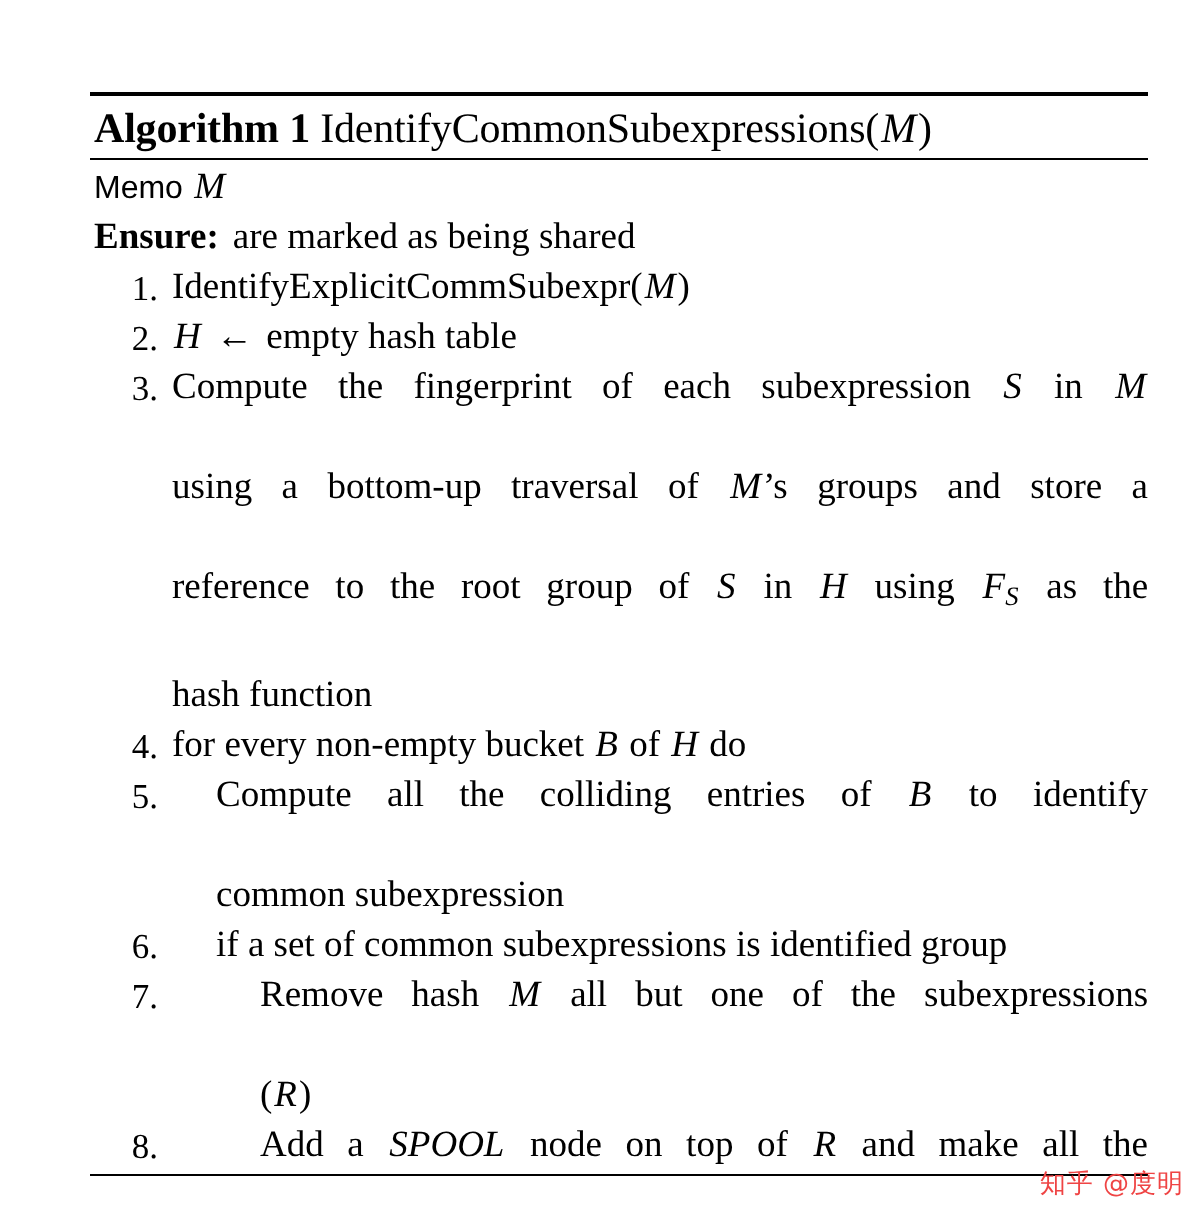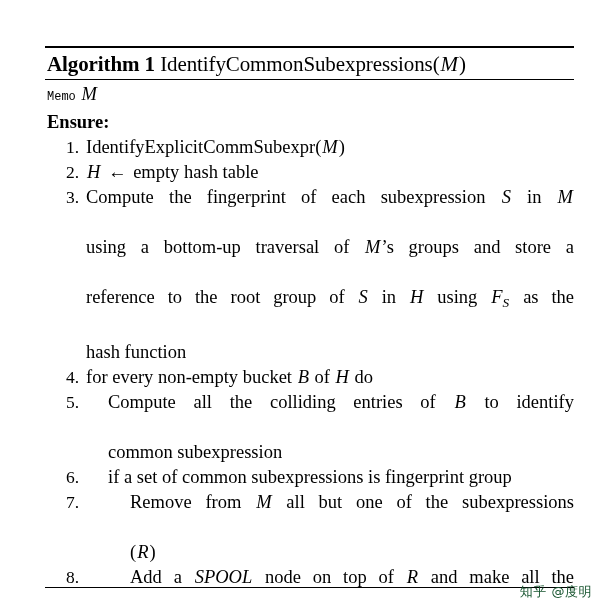--- a/index.html
+++ b/index.html
@@ -108,22 +108,22 @@
     width: 100%;
   }
 
   .kwb { font-weight: normal; }
   .mathit {
     font-family: "Liberation Serif", "DejaVu Serif", serif;
     font-style: italic;
     padding: 0 1px;
   }
   .mono {
-    font-family: Liberation Mono, monospace;
-    font-size: 12px;
+    font-family: Liberation Sans, sans-serif;
+    font-size: 16px;
   }
   .sub {
     font-style: italic;
     font-size: 0.72em;
     vertical-align: -0.28em;
     padding: 0;
   }
   .arrow { padding: 0 2px; }
 
   #bottom-rule-wrap {
@@ -132,21 +132,21 @@
     top: 587px;
     width: 529px;
   }
 
   #watermark {
     position: absolute;
     right: 8px;
     top: 583px;
     font-family: "DejaVu Sans", sans-serif;
     font-size: 13px;
-    color: #14532d;
+    color: #ef4444;
     letter-spacing: 0.5px;
     white-space: nowrap;
     user-select: none;
   }
 </style>
 </head>
 <body>
 
 <div id="algorithm-box">
 
@@ -161,20 +161,21 @@
 
   <div class="body-block">
 
     <div class="pre-row">
       <span class="ptext"><span class="mono">Memo</span> <span class="mathit">M</span></span>
     </div>
 
     <div class="pre-row">
       <span class="kw">Ensure:</span>
       <span class="ptext">
+          <span class="contline">are marked as being shared</span>
         </span>
     </div>
 
     <div class="step">
       <span class="num">1.</span>
       <span class="stext"><span>IdentifyExplicitCommSubexpr(</span><span class="mathit">M</span><span>)</span></span>
     </div>
 
     <div class="step">
       <span class="num">2.</span>
@@ -199,27 +200,27 @@
     <div class="step ind1">
       <span class="num">5.</span>
       <span class="stext">
           <span class="jline"><span>Compute all the colliding entries of</span> <span class="mathit">B</span> <span>to identify</span></span>
           <span class="contline">common subexpression</span>
         </span>
     </div>
 
     <div class="step ind1">
       <span class="num">6.</span>
-      <span class="stext"><span class="kwb">if</span> <span>a set of common subexpressions is fingerprint</span> <span class="kwb">group</span></span>
+      <span class="stext"><span class="kwb">if</span> <span>a set of common subexpressions is identified</span> <span class="kwb">group</span></span>
     </div>
 
     <div class="step ind2">
       <span class="num">7.</span>
       <span class="stext">
-          <span class="jline"><span>Remove from</span> <span class="mathit">M</span> <span>all but one of the subexpressions</span></span>
+          <span class="jline"><span>Remove hash</span> <span class="mathit">M</span> <span>all but one of the subexpressions</span></span>
           <span class="contline"><span>(</span><span class="mathit">R</span><span>)</span></span>
         </span>
     </div>
 
     <div class="step ind2">
       <span class="num">8.</span>
       <span class="stext">
           <span class="jline"><span>Add a</span> <span class="mathit">SPOOL</span> <span>node on top of</span> <span class="mathit">R</span> <span>and make all the</span></span>
         </span>
     </div>

